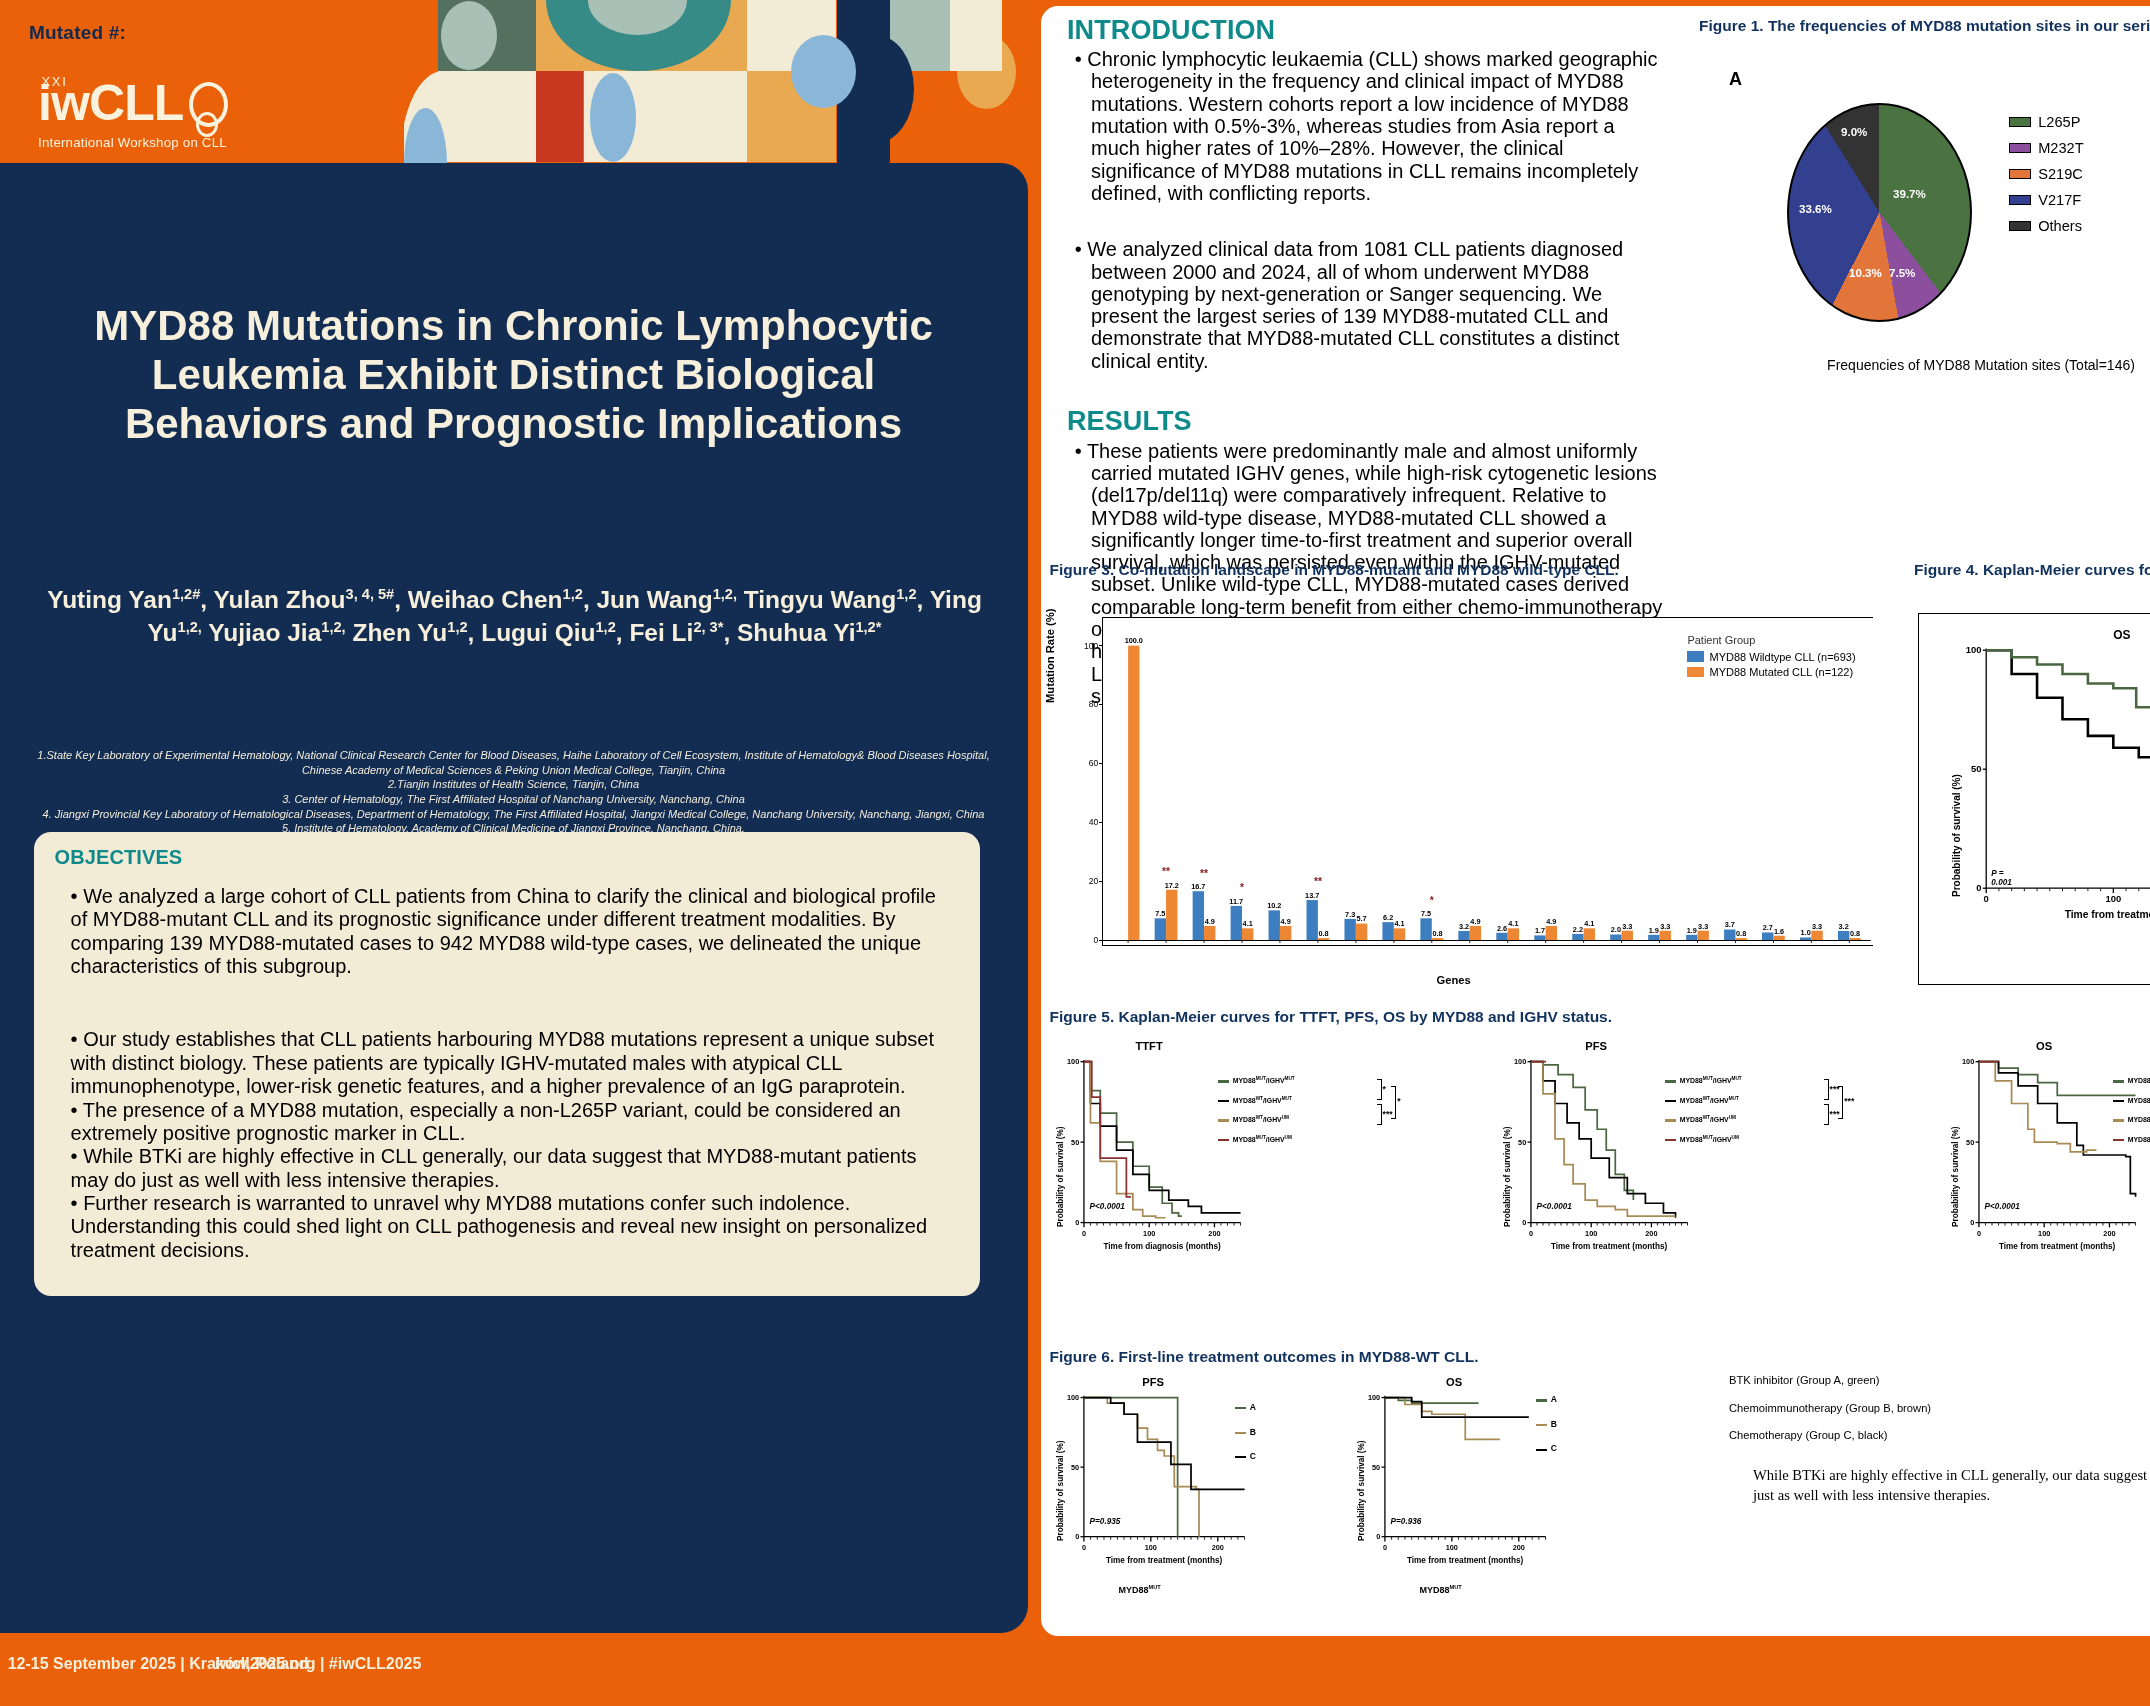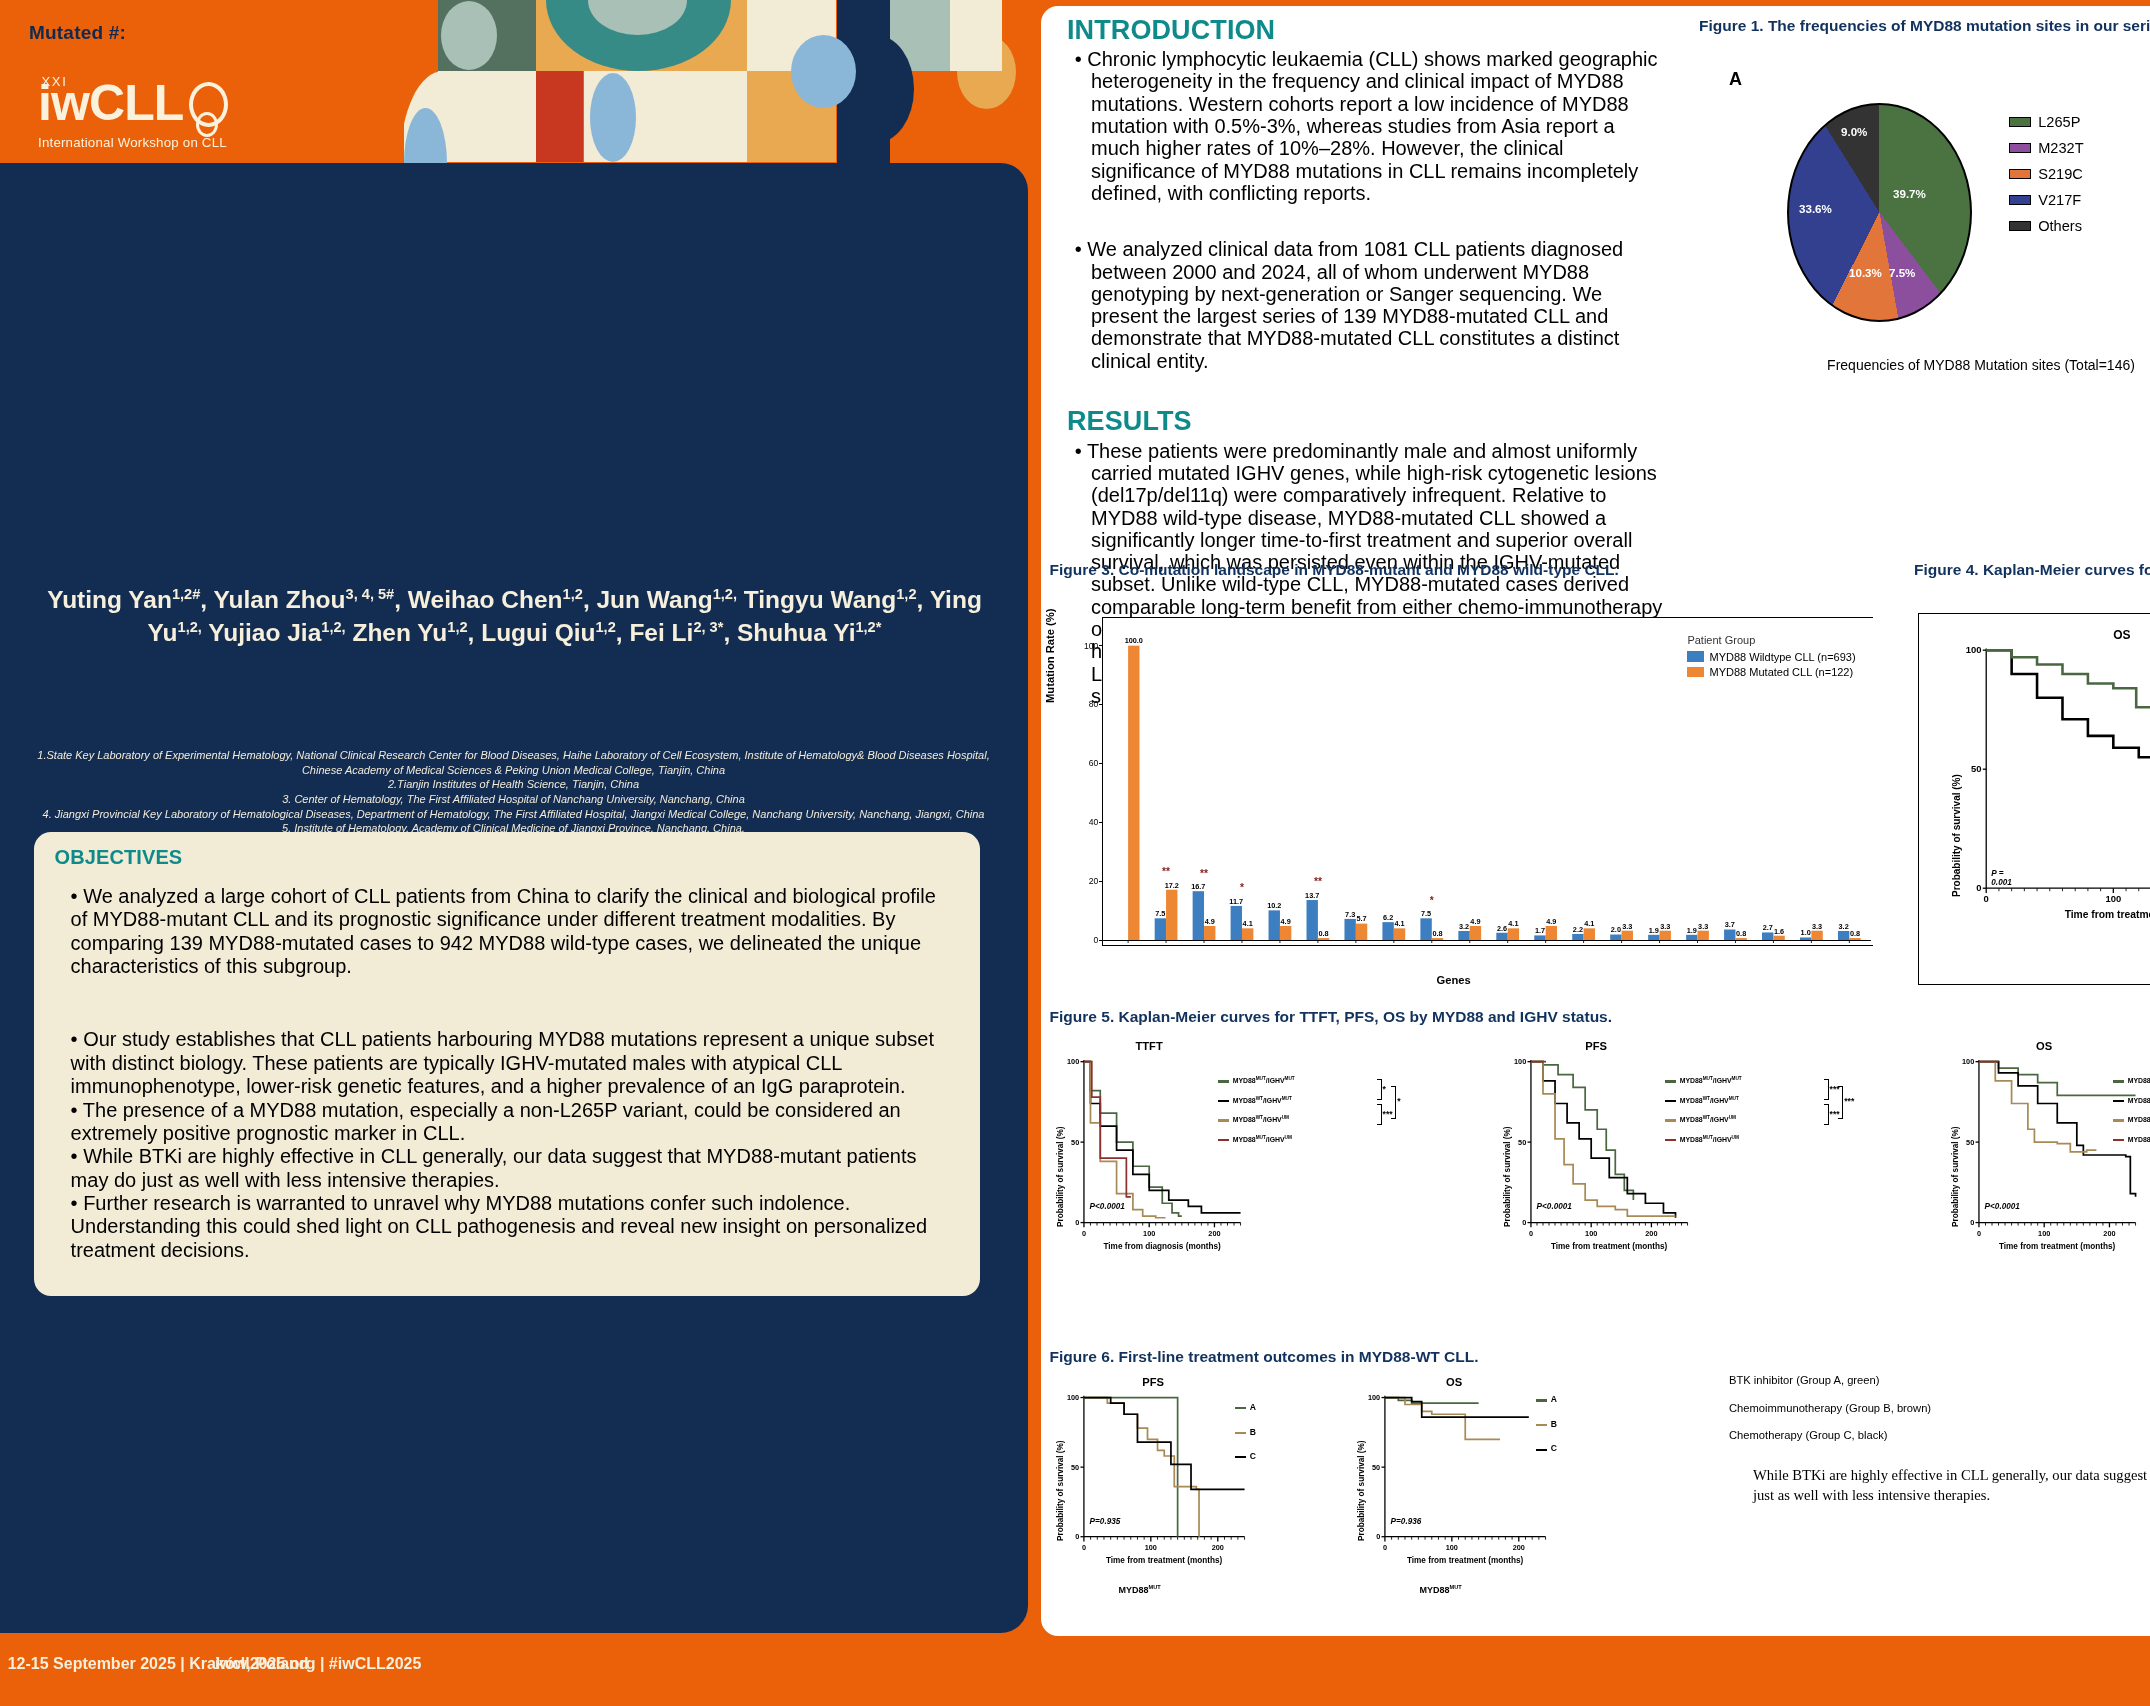--- a/index.html
+++ b/index.html
@@ -126,20 +126,21 @@
       <div class="xxi">XXI</div>
       <div class="iwcll">iwCLL</div>
       <div class="ring"></div>
       <div class="ring2"></div>
       <div class="sub">International Workshop on CLL</div>
     </div>
   </div>
 
   <div id="navy-panel"></div>
 
+  <div id="title">MYD88 Mutations in Chronic Lymphocytic Leukemia Exhibit Distinct Biological Behaviors and Prognostic Implications</div>
   <div id="authors">Yuting Yan<sup>1,2#</sup>, Yulan Zhou<sup>3, 4, 5#</sup>, Weihao Chen<sup>1,2</sup>, Jun Wang<sup>1,2,</sup> Tingyu Wang<sup>1,2</sup>, Ying Yu<sup>1,2,</sup> Yujiao Jia<sup>1,2,</sup> Zhen Yu<sup>1,2</sup>, Lugui Qiu<sup>1,2</sup>, Fei Li<sup>2, 3*</sup>, Shuhua Yi<sup>1,2*</sup></div>
   <div id="affil">
       <div>1.State Key Laboratory of Experimental Hematology, National Clinical Research Center for Blood Diseases, Haihe Laboratory of Cell Ecosystem, Institute of Hematology&amp; Blood Diseases Hospital, Chinese Academy of Medical Sciences &amp; Peking Union Medical College, Tianjin, China</div>
       <div>2.Tianjin Institutes of Health Science, Tianjin, China</div>
       <div>3. Center of Hematology, The First Affiliated Hospital of Nanchang University, Nanchang, China</div>
       <div>4. Jiangxi Provincial Key Laboratory of Hematological Diseases, Department of Hematology, The First Affiliated Hospital, Jiangxi Medical College, Nanchang University, Nanchang, Jiangxi, China</div>
       <div>5. Institute of Hematology, Academy of Clinical Medicine of Jiangxi Province, Nanchang, China,</div>
     </div>
 
   <div id="infobox">

